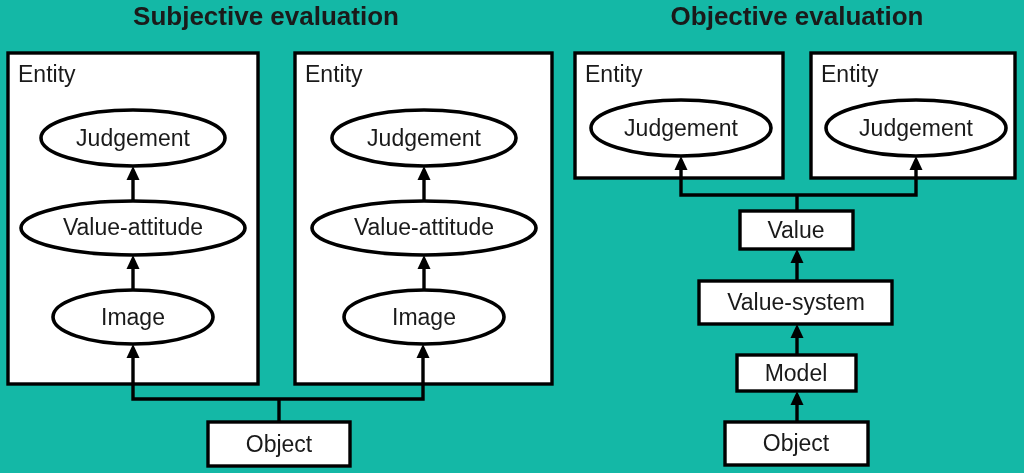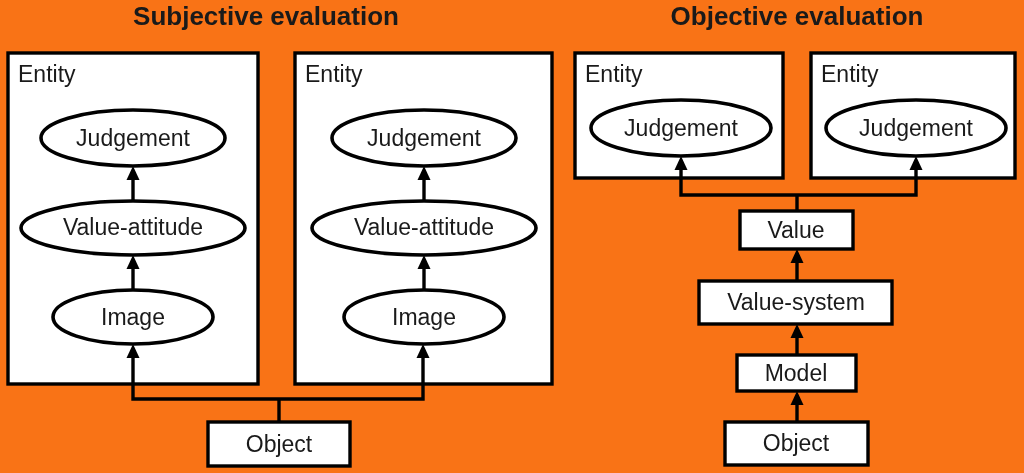--- a/index.html
+++ b/index.html
@@ -4,21 +4,21 @@
 <style>
   html, body {
     margin: 0;
     padding: 0;
     background: #ffffff;
   }
   .canvas {
     position: relative;
     width: 1024px;
     height: 473px;
-    background: #f97316;
+    background: #14b8a6;
     font-family: "Liberation Sans", sans-serif;
   }
   svg { display: block; }
   .entity-box {
     fill: #ffffff;
     stroke: #000000;
     stroke-width: 3.4;
   }
   .small-box {
     fill: #ffffff;

